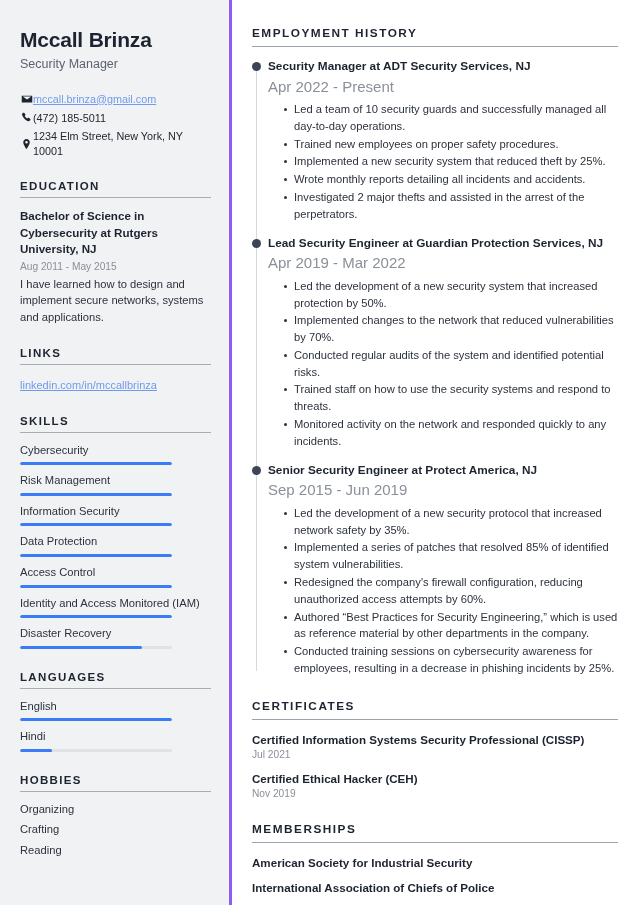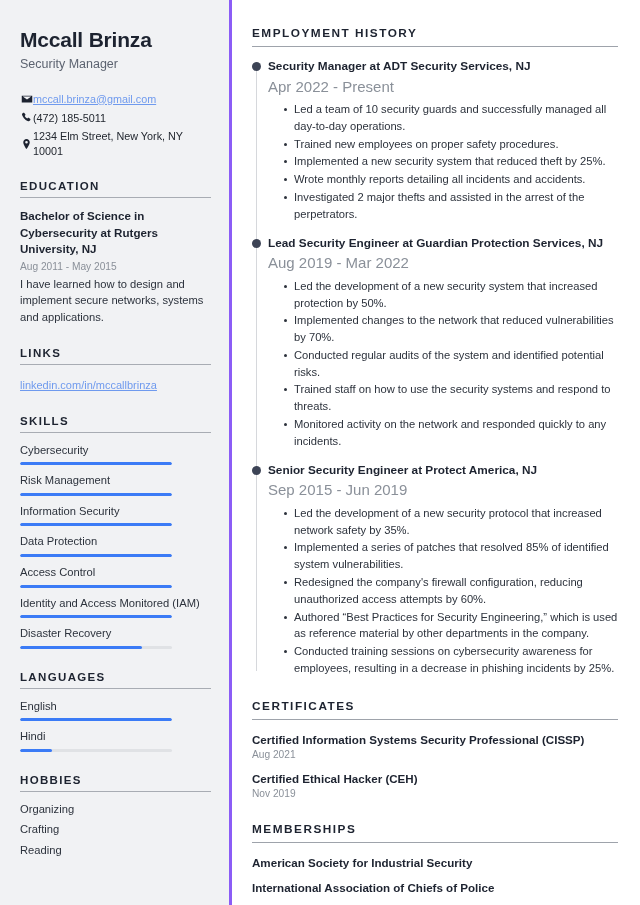--- a/index.html
+++ b/index.html
@@ -420,21 +420,21 @@
             <ul class="bullets">
               <li>Led a team of 10 security guards and successfully managed all day-to-day operations.</li>
               <li>Trained new employees on proper safety procedures.</li>
               <li>Implemented a new security system that reduced theft by 25%.</li>
               <li>Wrote monthly reports detailing all incidents and accidents.</li>
               <li>Investigated 2 major thefts and assisted in the arrest of the perpetrators.</li>
             </ul>
           </article>
           <article class="job">
             <div class="job-heading">Lead Security Engineer at Guardian Protection Services, NJ</div>
-            <div class="job-date">Aug 2019 - Mar 2022</div>
+            <div class="job-date">Apr 2019 - Mar 2022</div>
             <ul class="bullets">
               <li>Led the development of a new security system that increased protection by 50%.</li>
               <li>Implemented changes to the network that reduced vulnerabilities by 70%.</li>
               <li>Conducted regular audits of the system and identified potential risks.</li>
               <li>Trained staff on how to use the security systems and respond to threats.</li>
               <li>Monitored activity on the network and responded quickly to any incidents.</li>
             </ul>
           </article>
           <article class="job">
             <div class="job-heading">Senior Security Engineer at Protect America, NJ</div>
@@ -449,21 +449,21 @@
           </article>
         </div>
     </section>
 
     <section class="main-section">
       <div class="main-heading">CERTIFICATES</div>
       <div class="main-rule"></div>
       <div id="certificates-list">
           <div class="cert-entry">
             <div class="cert-title">Certified Information Systems Security Professional (CISSP)</div>
-            <div class="cert-date">Aug 2021</div>
+            <div class="cert-date">Jul 2021</div>
           </div>
           <div class="cert-entry">
             <div class="cert-title">Certified Ethical Hacker (CEH)</div>
             <div class="cert-date">Nov 2019</div>
           </div>
         </div>
     </section>
 
     <section class="main-section">
       <div class="main-heading">MEMBERSHIPS</div>

